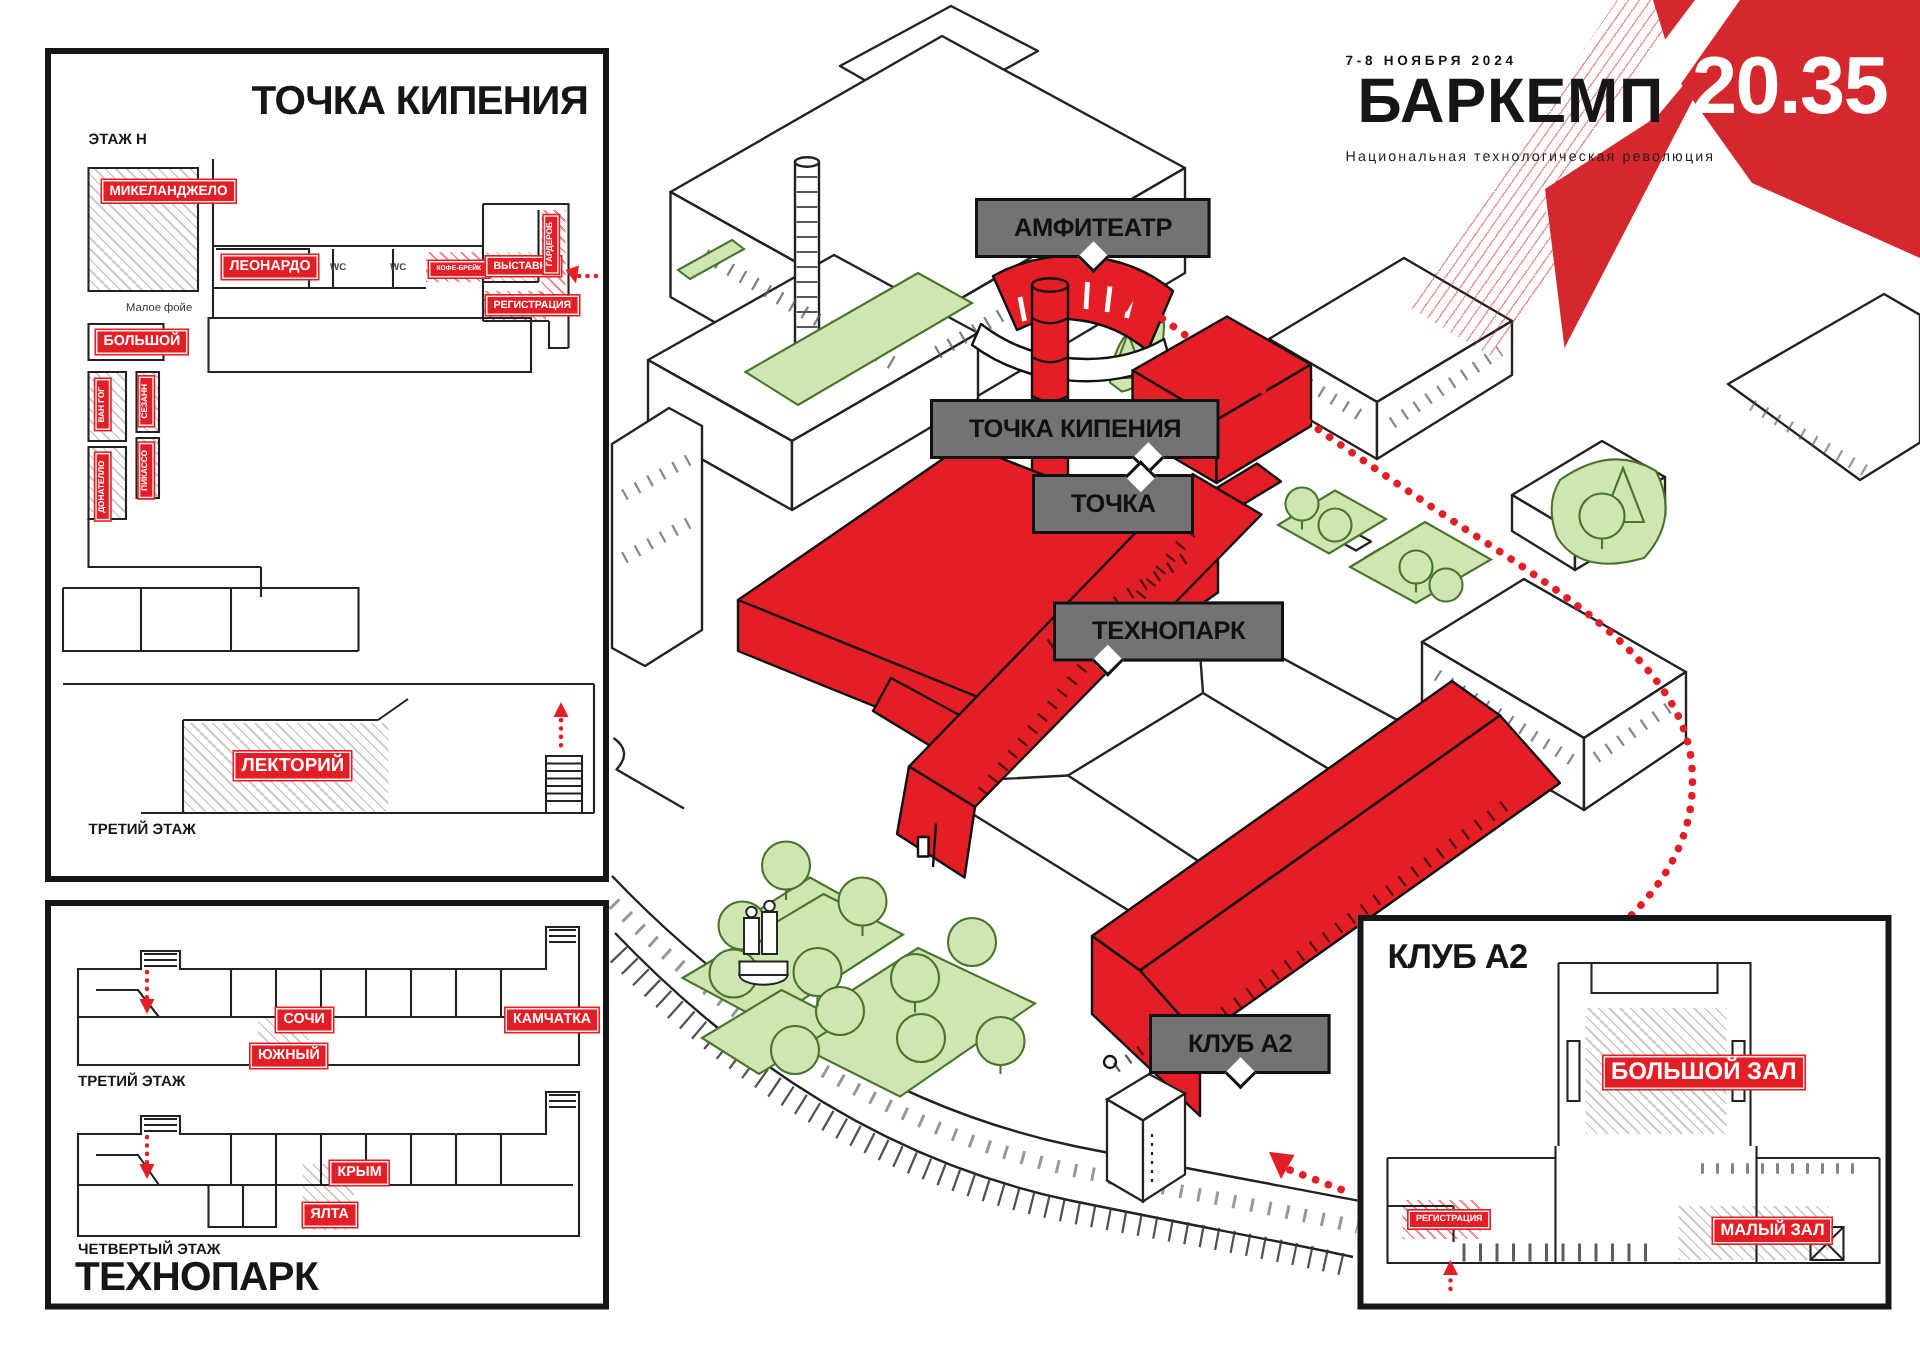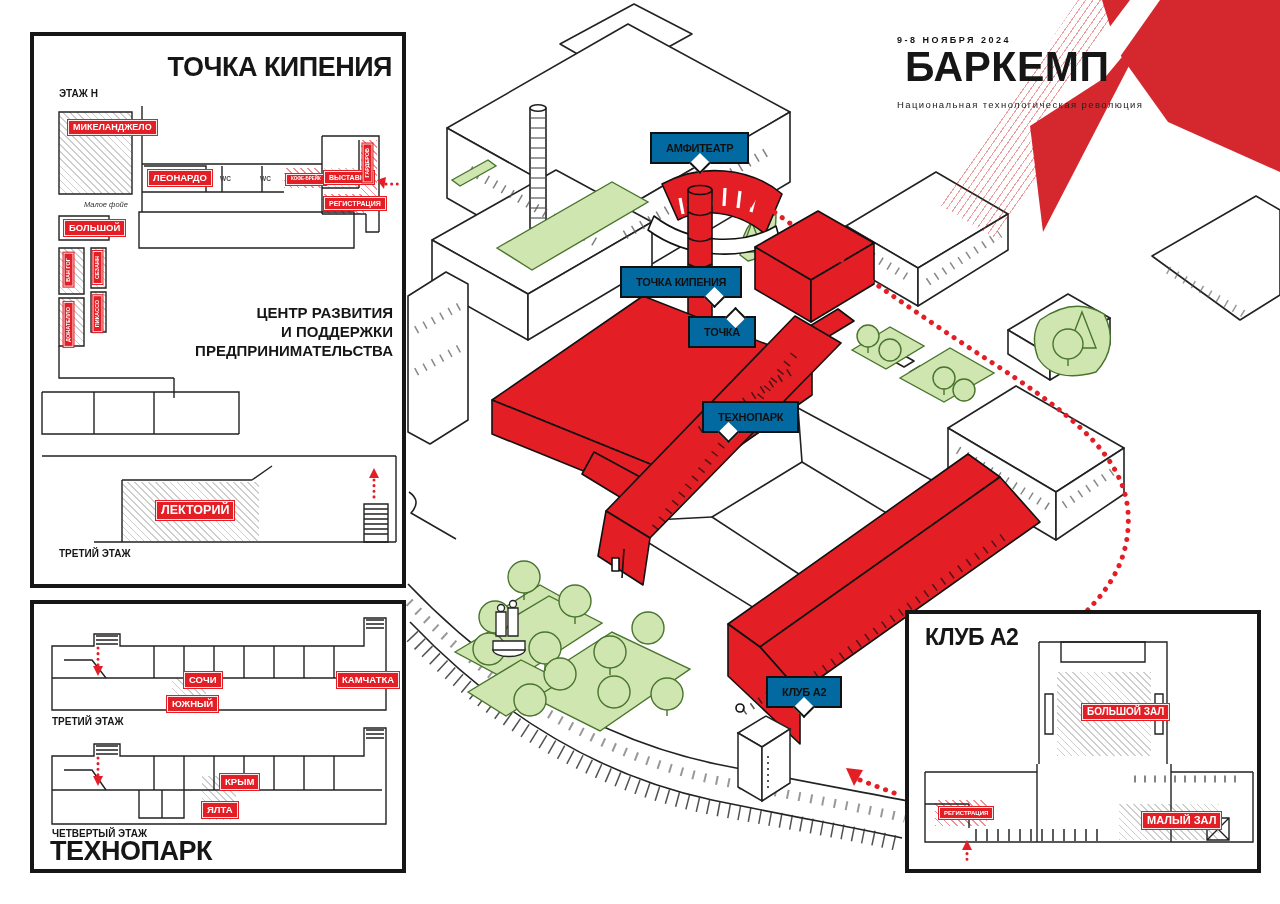--- a/index.html
+++ b/index.html
@@ -3,33 +3,33 @@
 <meta charset="utf-8">
 <style>
   html,body{margin:0;padding:0;background:#fff;}
   .canvas{position:relative;width:1280px;height:904px;background:#fff;overflow:hidden;
           font-family:"Liberation Sans",sans-serif;color:#111;}
   svg{display:block}
   
   .inset{position:absolute;background:#fff;border:4px solid #161616;z-index:4;}
   .inset-title{position:absolute;font-weight:bold;letter-spacing:-0.5px;white-space:nowrap;color:#161616;}
   .cap{position:absolute;font-size:10px;font-weight:bold;white-space:nowrap;color:#161616;}
-  .tiny{position:absolute;font-size:7.5px;color:#333;white-space:nowrap;font-style:italic;}
+  .tiny{position:absolute;font-size:7.5px;color:#333;white-space:nowrap;}
   .wc{position:absolute;font-size:6.5px;font-weight:bold;color:#444;}
   
   .hg{position:absolute;background:repeating-linear-gradient(45deg,rgba(125,125,125,.38) 0 1.2px,transparent 1.2px 5px);}
   .hr{position:absolute;background:repeating-linear-gradient(45deg,rgba(227,30,37,.5) 0 1.3px,transparent 1.3px 5px);}
   
   .rl{position:absolute;background:#e31e25;color:#fff;font-weight:bold;white-space:nowrap;
       padding:2px 4px;border:1px solid rgba(255,255,255,.9);outline:1.5px solid #e31e25;line-height:1;}
   .vl{writing-mode:vertical-rl;transform:rotate(180deg);padding:4px 1px;}
   .plan-svg{position:absolute;left:0;top:0;}
   
-  .callout{position:absolute;z-index:2;background:#0369a1;border:2.5px solid #111;
-           font-weight:bold;font-size:11px;white-space:nowrap;padding:8px 14px;letter-spacing:-0.3px;}
+  .callout{position:absolute;z-index:2;background:#737373;border:2.5px solid #111;
+           font-weight:bold;font-size:17px;white-space:nowrap;padding:8px 24px;letter-spacing:-0.3px;}
   .callout:after{content:"";position:absolute;width:13px;height:13px;background:#fff;}
   .t-down:after{left:50%;bottom:-8.5px;transform:translateX(-50%) rotate(45deg);
                 border-right:2.5px solid #111;border-bottom:2.5px solid #111;}
   .t-down-l:after{left:18%;bottom:-8.5px;transform:rotate(45deg);
                 border-right:2.5px solid #111;border-bottom:2.5px solid #111;}
   .t-down-r:after{left:72%;bottom:-8.5px;transform:rotate(45deg);
                 border-right:2.5px solid #111;border-bottom:2.5px solid #111;}
   .t-up:after{left:60%;top:-8.5px;transform:rotate(45deg);
                 border-left:2.5px solid #111;border-top:2.5px solid #111;}
   
@@ -202,23 +202,24 @@
   <div class="callout t-up" style="left:688px;top:316px;">ТОЧКА</div>
   <div class="callout t-down-l" style="left:702px;top:401px;">ТЕХНОПАРК</div>
   <div class="callout t-down" style="left:766px;top:676px;">КЛУБ А2</div>
 
   <div class="logo">
     <div class="shape logo-stripes"></div>
     <div class="shape logo-red-main"></div>
     <div class="shape logo-slash"></div>
     <div class="shape logo-wedge"></div>
     <div class="logo-mark"></div>
-    <div class="logo-dates">9-8 НОЯБРЯ 2024</div>
+    <div class="logo-dates">7-8 НОЯБРЯ 2024</div>
     <div class="logo-brand">БАРКЕМП</div>
     <div class="logo-sub">Национальная технологическая революция</div>
+    <div class="logo-badge">20.35</div>
   </div>
 
   <div class="inset" style="left:30px;top:32px;width:368px;height:548px;">
 
     <div class="hg" style="left:25px;top:76px;width:73px;height:82px;"></div>
     <div class="hg" style="left:288px;top:132px;width:37px;height:20px;"></div>
     <div class="hr" style="left:250px;top:132px;width:38px;height:20px;"></div>
     <div class="hr" style="left:327px;top:104px;width:16px;height:56px;"></div>
     <div class="hr" style="left:288px;top:158px;width:42px;height:20px;"></div>
     <div class="hg" style="left:25px;top:212px;width:25px;height:46px;"></div>
@@ -252,25 +253,20 @@
         <polygon points="335,442 345,442 340,432"></polygon>
       </g>
     </svg>
 
     <div class="inset-title" style="right:10px;top:16px;font-size:27px;">ТОЧКА КИПЕНИЯ</div>
     <div class="cap" style="left:25px;top:52px;">ЭТАЖ Н</div>
     <div class="cap" style="left:25px;top:512px;">ТРЕТИЙ ЭТАЖ</div>
     <div class="tiny" style="left:50px;top:164px;">Малое фойе</div>
     <div class="wc" style="left:186px;top:139px;">WC</div>
     <div class="wc" style="left:226px;top:139px;">WC</div>
-    <div class="heading3">
-      <div>ЦЕНТР РАЗВИТИЯ</div>
-      <div>И ПОДДЕРЖКИ</div>
-      <div>ПРЕДПРИНИМАТЕЛЬСТВА</div>
-    </div>
 
     <div class="rl" style="left:34px;top:84px;font-size:9px;">МИКЕЛАНДЖЕЛО</div>
     <div class="rl" style="left:114px;top:134px;font-size:9.5px;">ЛЕОНАРДО</div>
     <div class="rl" style="left:30px;top:184px;font-size:9.5px;">БОЛЬШОЙ</div>
     <div class="rl" style="left:252px;top:138px;font-size:4.5px;">КОФЕ-БРЕЙК</div>
     <div class="rl" style="left:290px;top:135px;font-size:7px;">ВЫСТАВКА</div>
     <div class="rl" style="left:290px;top:161px;font-size:7px;">РЕГИСТРАЦИЯ</div>
     <div class="rl vl" style="left:329px;top:107px;font-size:5.5px;">ГАРДЕРОБ</div>
     <div class="rl vl" style="left:30px;top:217px;font-size:5.5px;">ВАН ГОГ</div>
     <div class="rl vl" style="left:30px;top:266px;font-size:5.5px;">ДОНАТЕЛЛО</div>
@@ -330,18 +326,18 @@
         <path d="M298,204 h22 v22 h-22 z M298,204 l22,22 M320,204 l-22,22"></path>
       </g>
       <path d="M66,221 H190" stroke="#333" stroke-width="12" stroke-dasharray="2 9" opacity=".8" fill="none"></path>
       <path d="M225,165 H330" stroke="#333" stroke-width="7" stroke-dasharray="2 8" opacity=".6" fill="none"></path>
       <g stroke="#e31e25" stroke-width="3" stroke-linecap="round" fill="none">
         <path d="M58,234 V250" stroke-dasharray="0.1 5.5"></path>
       </g>
       <polygon points="53,236 63,236 58,226" fill="#e31e25"></polygon>
     </svg>
     <div class="inset-title" style="left:16px;top:10px;font-size:23px;">КЛУБ А2</div>
-    <div class="rl" style="left:160px;top:90px;font-size:10px;margin-left:13px;">БОЛЬШОЙ ЗАЛ</div>
+    <div class="rl" style="left:160px;top:90px;font-size:16px;">БОЛЬШОЙ ЗАЛ</div>
     <div class="rl" style="left:233px;top:198px;font-size:11px;">МАЛЫЙ ЗАЛ</div>
     <div class="rl" style="left:30px;top:193px;font-size:6px;">РЕГИСТРАЦИЯ</div>
   </div>
 
 </div>
 
 </body></html>

